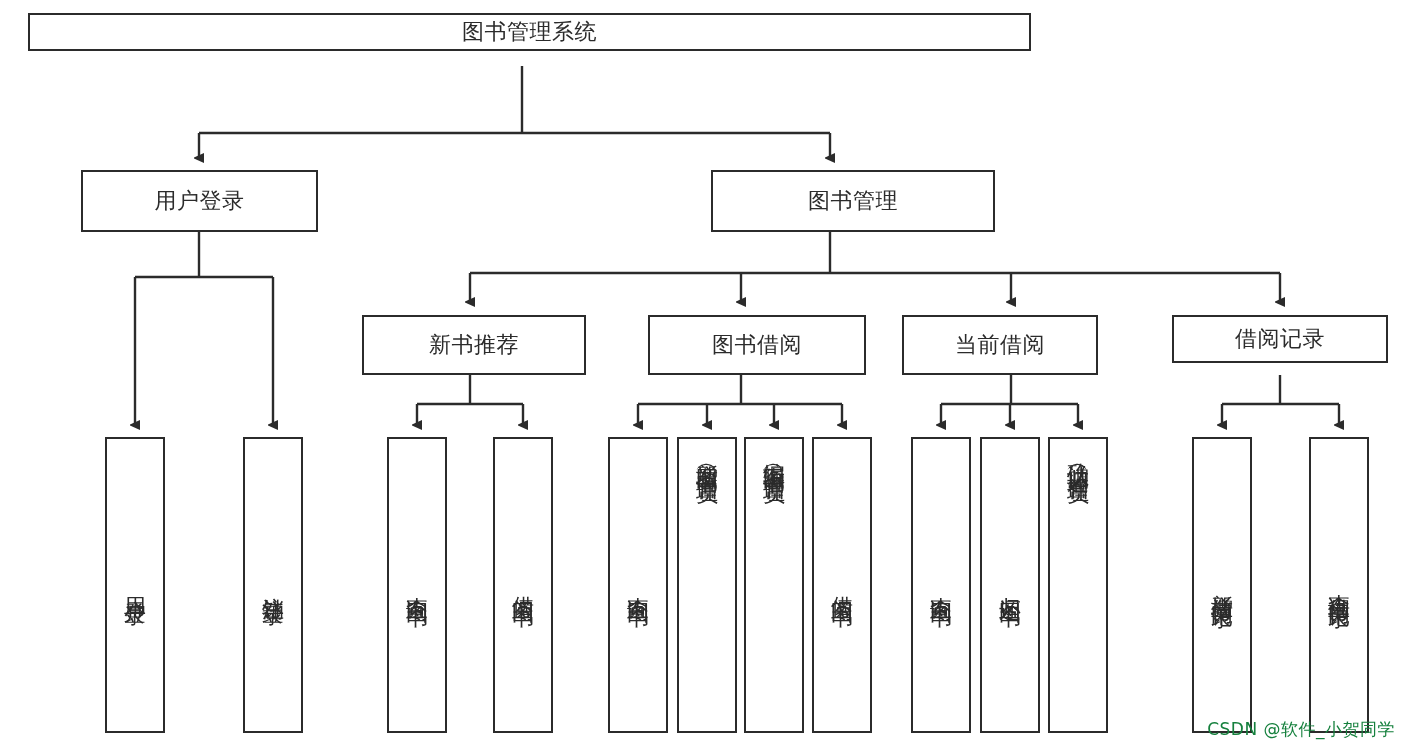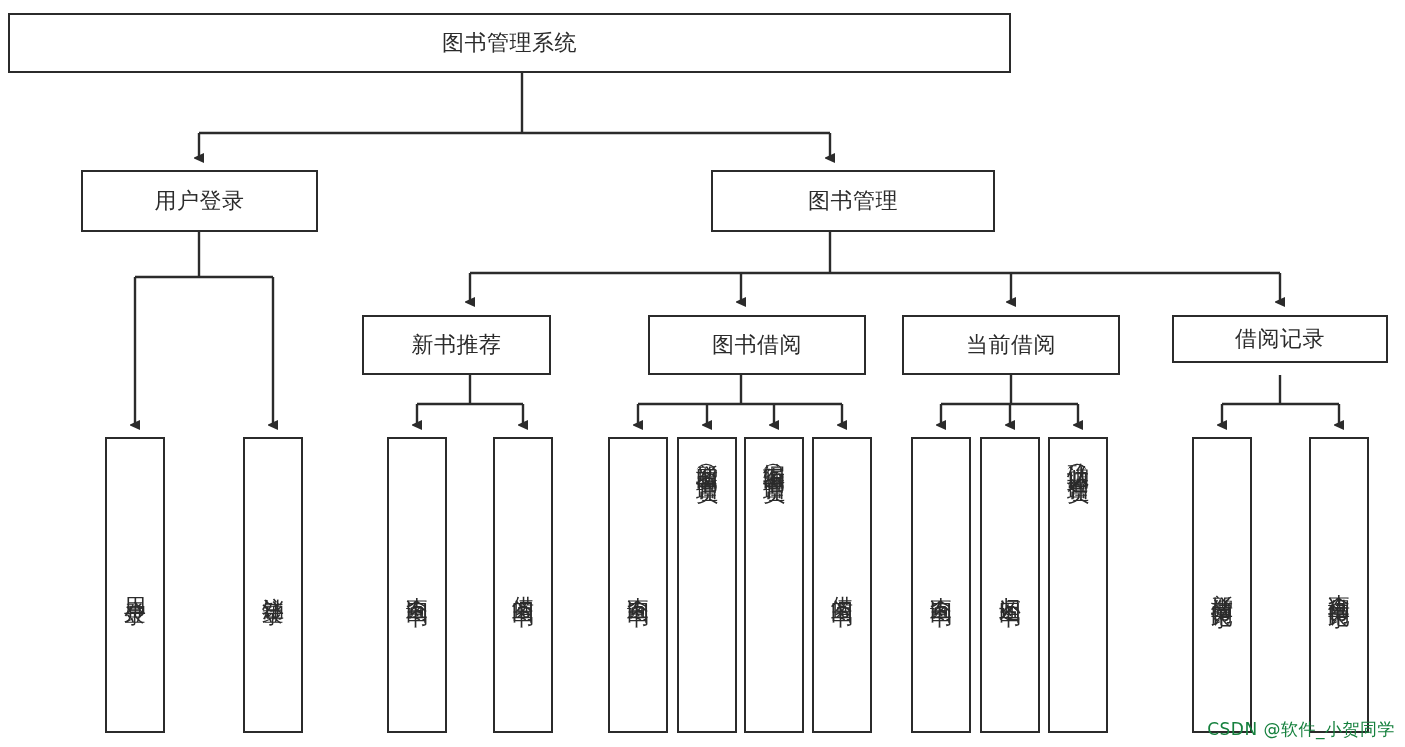--- a/index.html
+++ b/index.html
@@ -133,41 +133,41 @@
     </g>
 
     <g stroke="#2b2b2b" stroke-width="2.4" fill="none">
       <path d="M1280,375 L1280,404"></path>
       <path d="M1222,404 L1339,404"></path>
       <path d="M1222,404 L1222,425" marker-end="url(#arrow)"></path>
       <path d="M1339,404 L1339,425" marker-end="url(#arrow)"></path>
     </g>
   </svg>
 
-  <div class="node h" style="left:8px; top:13px; width:1003px; height:60px;">
+  <div class="node h" style="left:28px; top:13px; width:1003px; height:38px;">
     <span class="label">图书管理系统</span>
   </div>
 
   <div class="node h" style="left:81px; top:170px; width:237px; height:62px;">
     <span class="label">用户登录</span>
   </div>
 
   <div class="node h" style="left:711px; top:170px; width:284px; height:62px;">
     <span class="label">图书管理</span>
   </div>
 
-  <div class="node h" style="left:362px; top:315px; width:189px; height:60px;">
+  <div class="node h" style="left:362px; top:315px; width:224px; height:60px;">
     <span class="label">新书推荐</span>
   </div>
 
   <div class="node h" style="left:648px; top:315px; width:218px; height:60px;">
     <span class="label">图书借阅</span>
   </div>
 
-  <div class="node h" style="left:902px; top:315px; width:218px; height:60px;">
+  <div class="node h" style="left:902px; top:315px; width:196px; height:60px;">
     <span class="label">当前借阅</span>
   </div>
 
   <div class="node h" style="left:1172px; top:315px; width:216px; height:48px;">
     <span class="label">借阅记录</span>
   </div>
 
   <div class="node v centered" style="left:105px; top:437px; width:60px; height:296px;">
     <span class="label">用户登录</span>
   </div>

